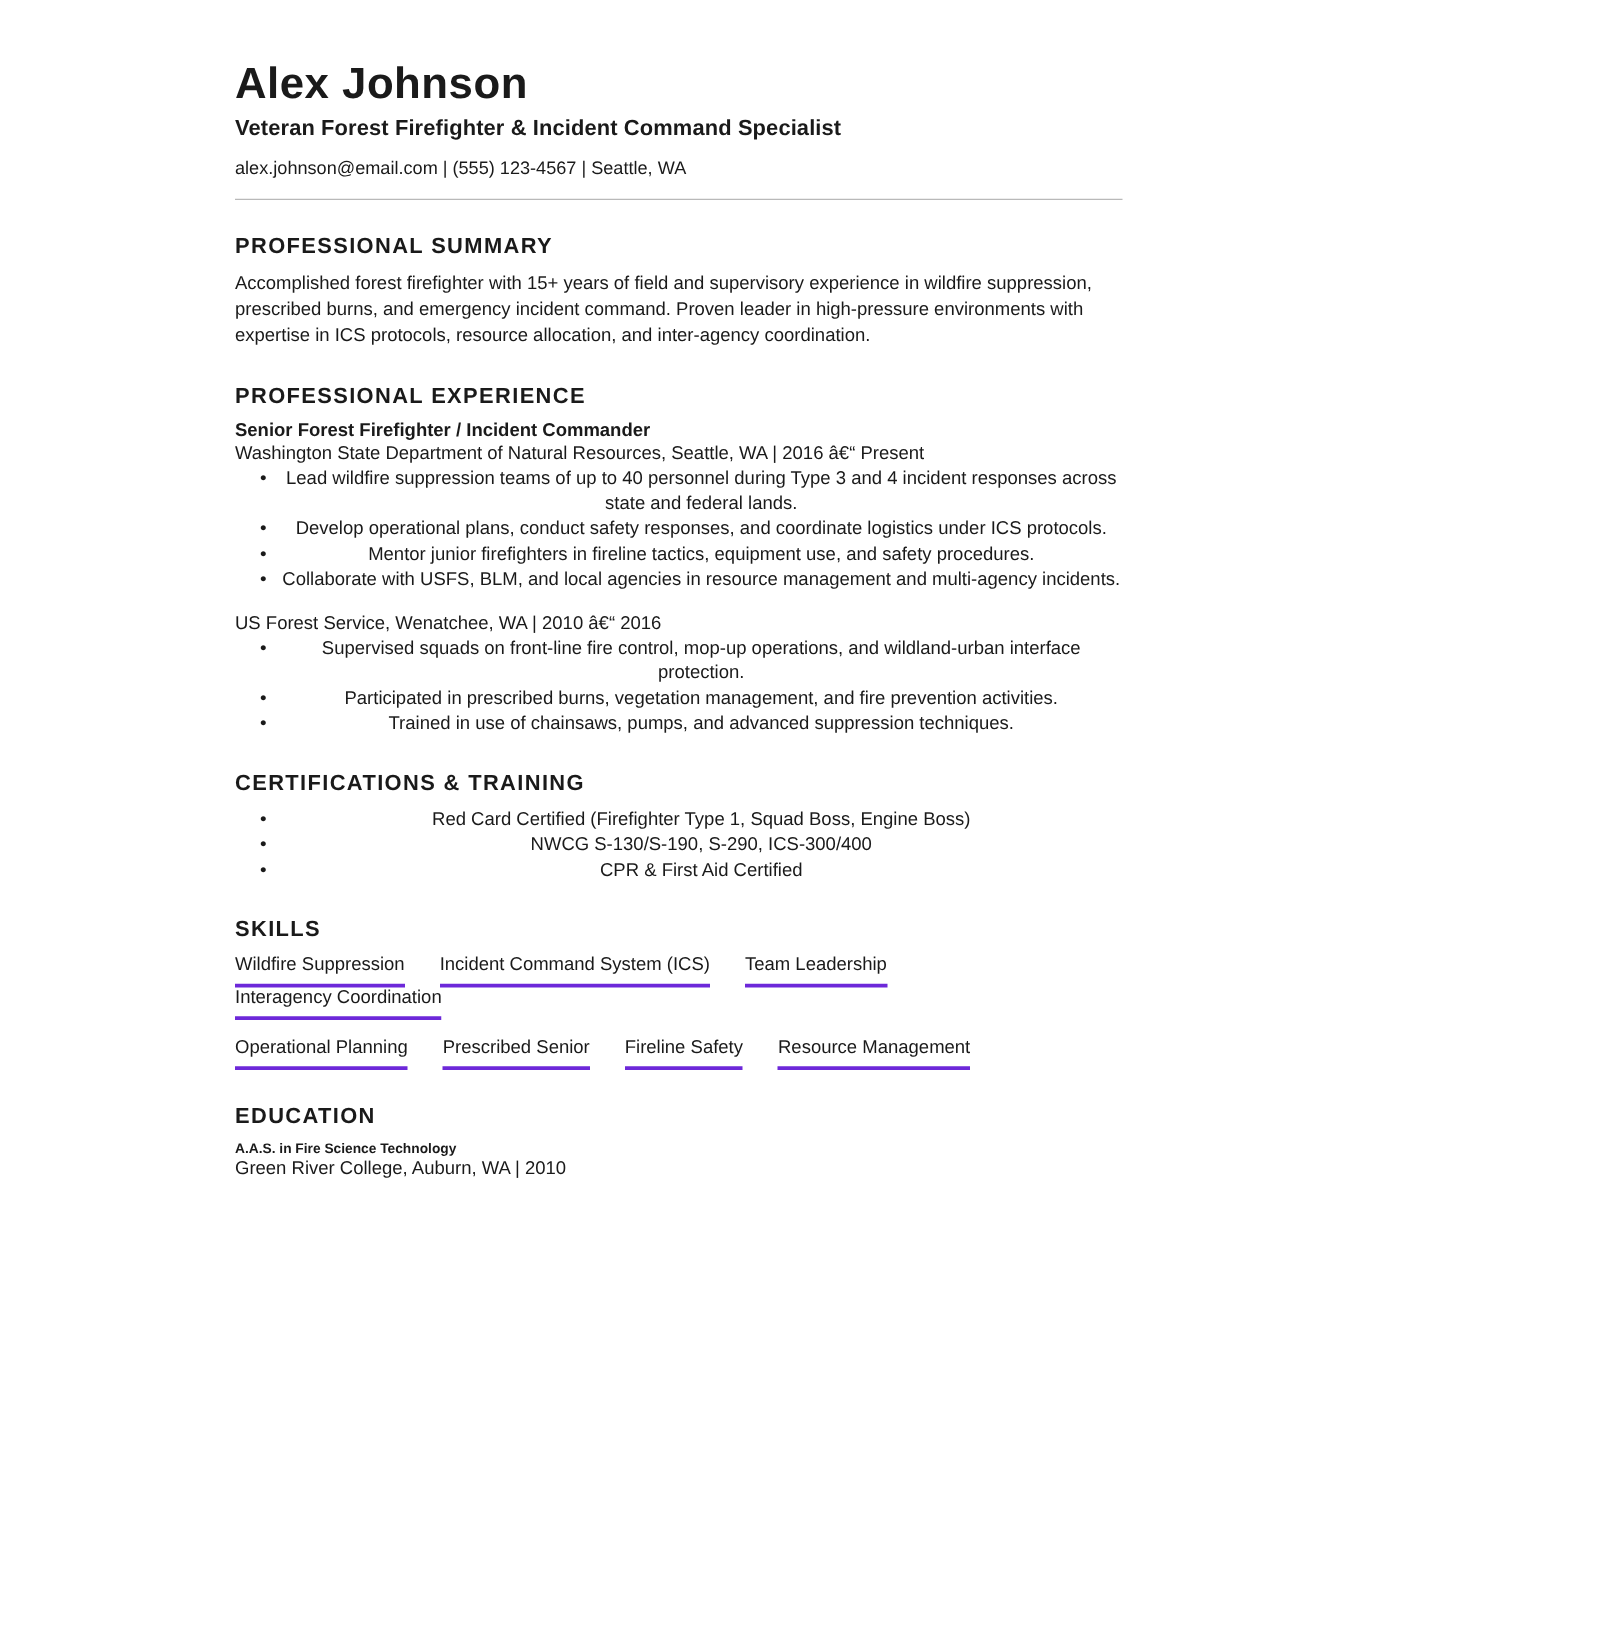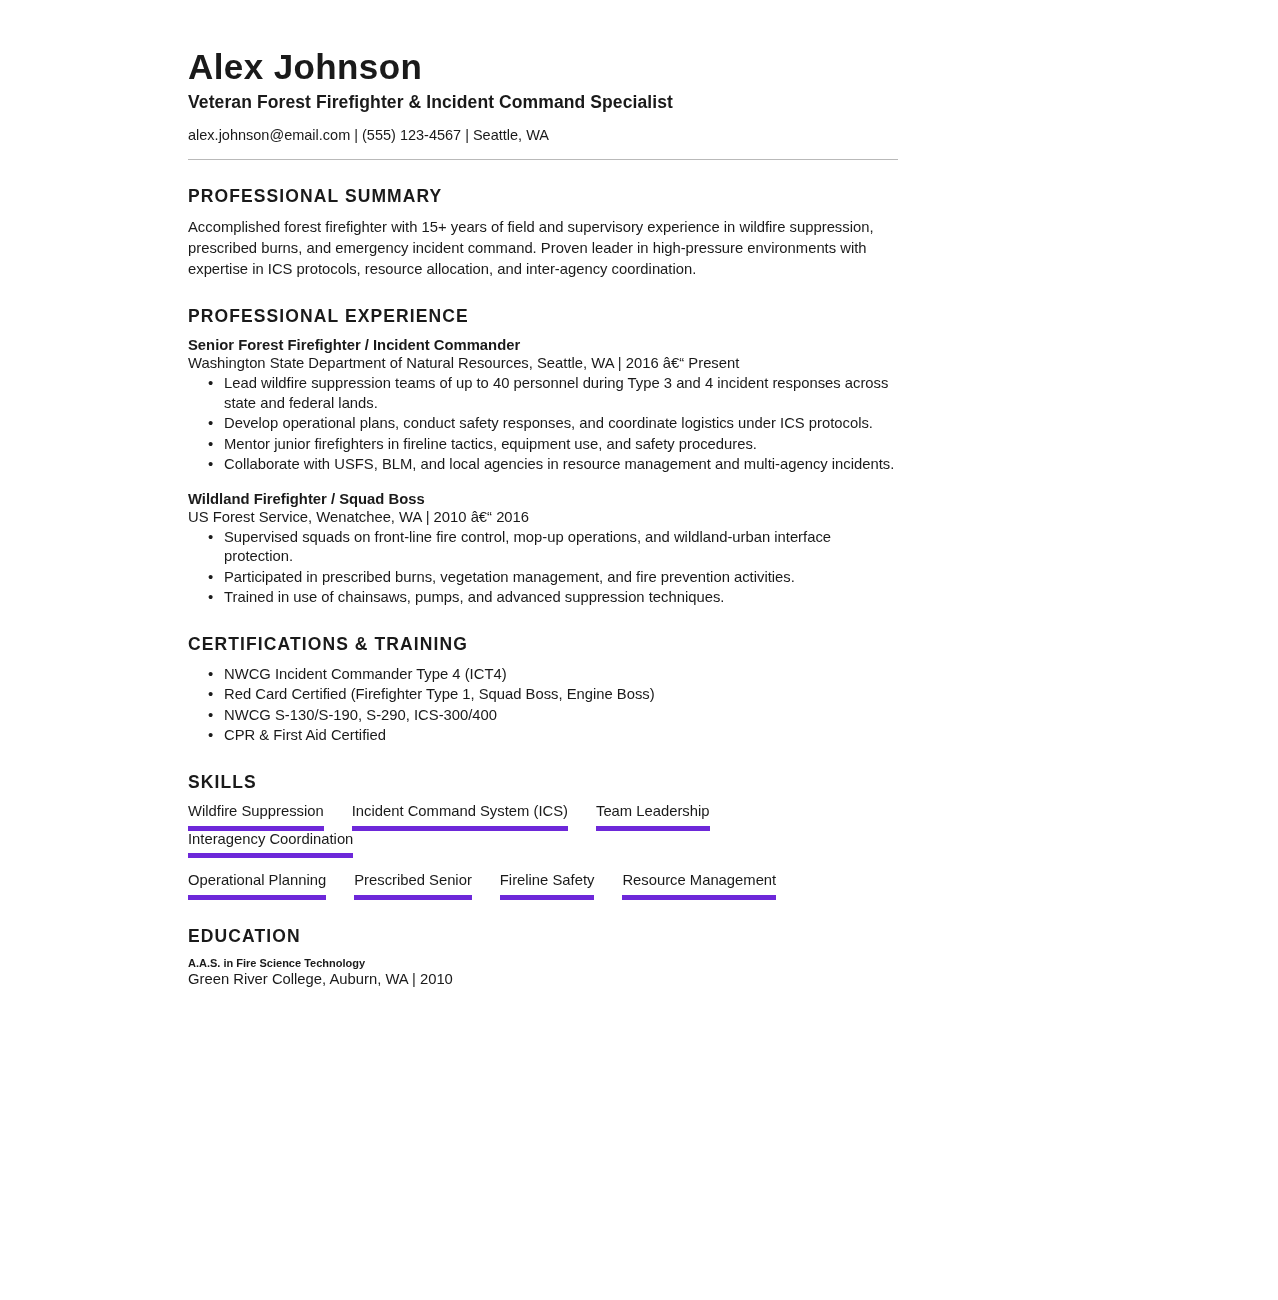--- a/index.html
+++ b/index.html
@@ -82,20 +82,21 @@
     margin: 0 0 2px 0;
   }
   .job-meta {
     font-size: 14.8px;
     margin: 0 0 3px 0;
   }
   ul.bullets {
     margin: 0;
     padding: 0 0 0 36px;
     list-style: none;
+    text-align: center;
   }
   ul.bullets li {
     font-size: 14.8px;
     line-height: 1.32;
     position: relative;
     margin: 0 0 1px 0;
     max-width: 852px;
   }
   ul.bullets li::before {
     content: "\2022";
@@ -114,21 +115,21 @@
     flex-wrap: wrap;
     gap: 0px 28px;
     margin-bottom: 14px;
   }
   .skills-row:last-child {
     margin-bottom: 0;
   }
   .skill {
     font-size: 14.8px;
     padding: 0 0 5px 0;
-    border-bottom: 5px solid #6d28d9;
+    border-bottom: 3px solid #6d28d9;
     line-height: 1.2;
   }
   
   .edu-degree {
     font-size: 11px;
     font-weight: bold;
     margin: 0 0 2px 0;
   }
   .edu-meta {
     font-size: 14.8px;
@@ -163,34 +164,32 @@
         <div class="job-meta">Washington State Department of Natural Resources, Seattle, WA  |  2016 â€“ Present</div>
         <ul class="bullets">
           <li>Lead wildfire suppression teams of up to 40 personnel during Type 3 and 4 incident responses across state and federal lands.</li>
           <li>Develop operational plans, conduct safety responses, and coordinate logistics under ICS protocols.</li>
           <li>Mentor junior firefighters in fireline tactics, equipment use, and safety procedures.</li>
           <li>Collaborate with USFS, BLM, and local agencies in resource management and multi-agency incidents.</li>
         </ul>
       </div>
 
       <div class="job">
-        <div class="job-title">Wildland Firefighter / Squad Boss</div>
         <div class="job-meta">US Forest Service, Wenatchee, WA  |  2010 â€“ 2016</div>
         <ul class="bullets">
           <li>Supervised squads on front-line fire control, mop-up operations, and wildland-urban interface protection.</li>
           <li>Participated in prescribed burns, vegetation management, and fire prevention activities.</li>
           <li>Trained in use of chainsaws, pumps, and advanced suppression techniques.</li>
         </ul>
       </div>
     </div>
 
     <div class="section">
       <h2 class="section-title">CERTIFICATIONS &amp; TRAINING</h2>
       <ul class="bullets">
-        <li>NWCG Incident Commander Type 4 (ICT4)</li>
         <li>Red Card Certified (Firefighter Type 1, Squad Boss, Engine Boss)</li>
         <li>NWCG S-130/S-190, S-290, ICS-300/400</li>
         <li>CPR &amp; First Aid Certified</li>
       </ul>
     </div>
 
     <div class="section">
       <h2 class="section-title">SKILLS</h2>
       <div class="skills-wrap">
         <div class="skills-row">

